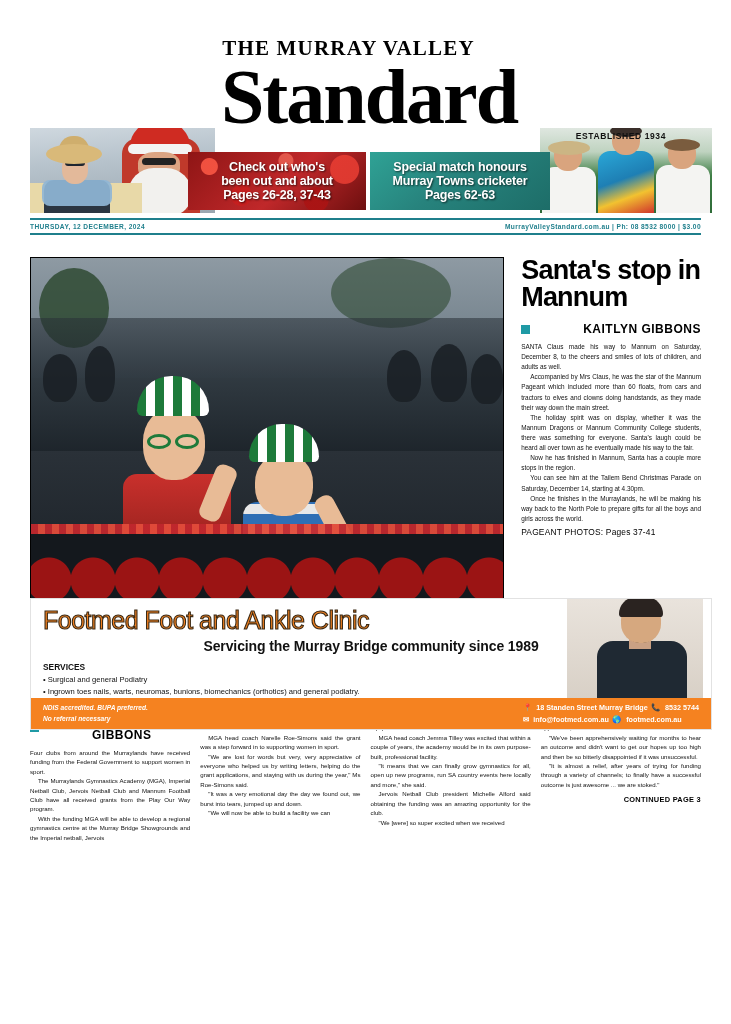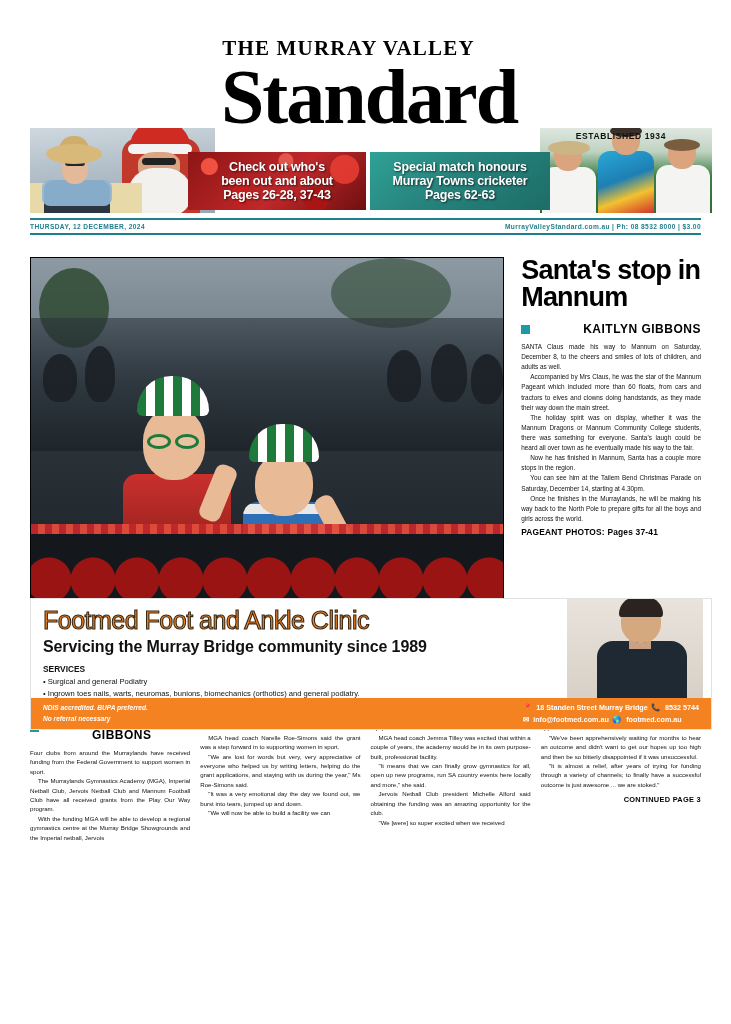--- a/index.html
+++ b/index.html
@@ -162,21 +162,21 @@
   }
   .byline { display: flex; align-items: center; gap: 5px; margin: 11px 0 6px; }
   .byline-sq { width: 9px; height: 9px; background: #1f9aa5; flex: 0 0 auto; }
   .byline-name { font-size: 12px; font-weight: bold; letter-spacing: 0.5px; color: #000; padding-left: 48px; }
   .body-text p {
     font-size: 6.4px; line-height: 1.58; text-align: justify; color: #111;
     font-family: "Liberation Sans", sans-serif;
   }
   .body-text p + p { text-indent: 9px; }
   .refer {
-    font-size: 8.4px; font-weight: bold; color: #000; margin-top: 3px; letter-spacing: 0.2px;
+    font-size: 8.4px; font-weight: normal; color: #000; margin-top: 3px; letter-spacing: 0.2px;
   }
   .caption-box {
     position: absolute; left: 0; right: 0; bottom: 0;
     border-top: 1px solid #000; padding-top: 4px;
   }
   .caption-box p { font-size: 6.1px; line-height: 1.5; color: #111; text-align: left; }
 
   
   .bigrule { margin: 8px 30px 0; border-top: 1px solid #000; }
   .bighead {
@@ -207,21 +207,21 @@
     position: absolute; left: 30px; right: 19px; bottom: 18px;
     height: 132px; background: #fff; border: 1px solid #e2e2e2; overflow: hidden;
   }
   .ad-main { position: relative; height: 100px; padding: 9px 12px 0; }
   .ad-title {
     font-size: 25px; font-weight: normal; letter-spacing: -0.5px;
     color: #F58220; -webkit-text-stroke: 1.1px #3a2a16;
     font-family: "Liberation Sans", sans-serif; line-height: 1;
   }
   .ad-sub {
-    font-size: 16px; font-weight: bold; color: #111; margin-top: 5px; letter-spacing: -0.1px;
+    font-size: 14px; font-weight: bold; color: #111; margin-top: 5px; letter-spacing: -0.1px; text-align: center;
   }
   .ad-services-h { font-size: 8.4px; font-weight: bold; margin-top: 8px; color: #111; }
   .ad-li { font-size: 7.6px; color: #111; margin-top: 3px; }
   .ad-logo { position: absolute; right: 150px; top: 6px; width: 96px; height: 90px; }
   .fm-print { position: absolute; border-radius: 50%; background: #111; }
   .fm-word { position: absolute; left: 2px; top: 56px; font-size: 12px; font-weight: bold; color: #F58220; letter-spacing: -0.3px; }
   .fm-word span { color: #111; }
   .fm-tag { position: absolute; left: 3px; top: 69px; font-size: 4.6px; font-weight: bold; color: #666; letter-spacing: 0.6px; }
   .ad-person { position: absolute; right: 8px; top: 0; width: 136px; height: 100px; overflow: hidden; }
   .pr-wall { position:absolute; inset:0; background: linear-gradient(180deg,#e9e3dc,#d8d0c6); }

